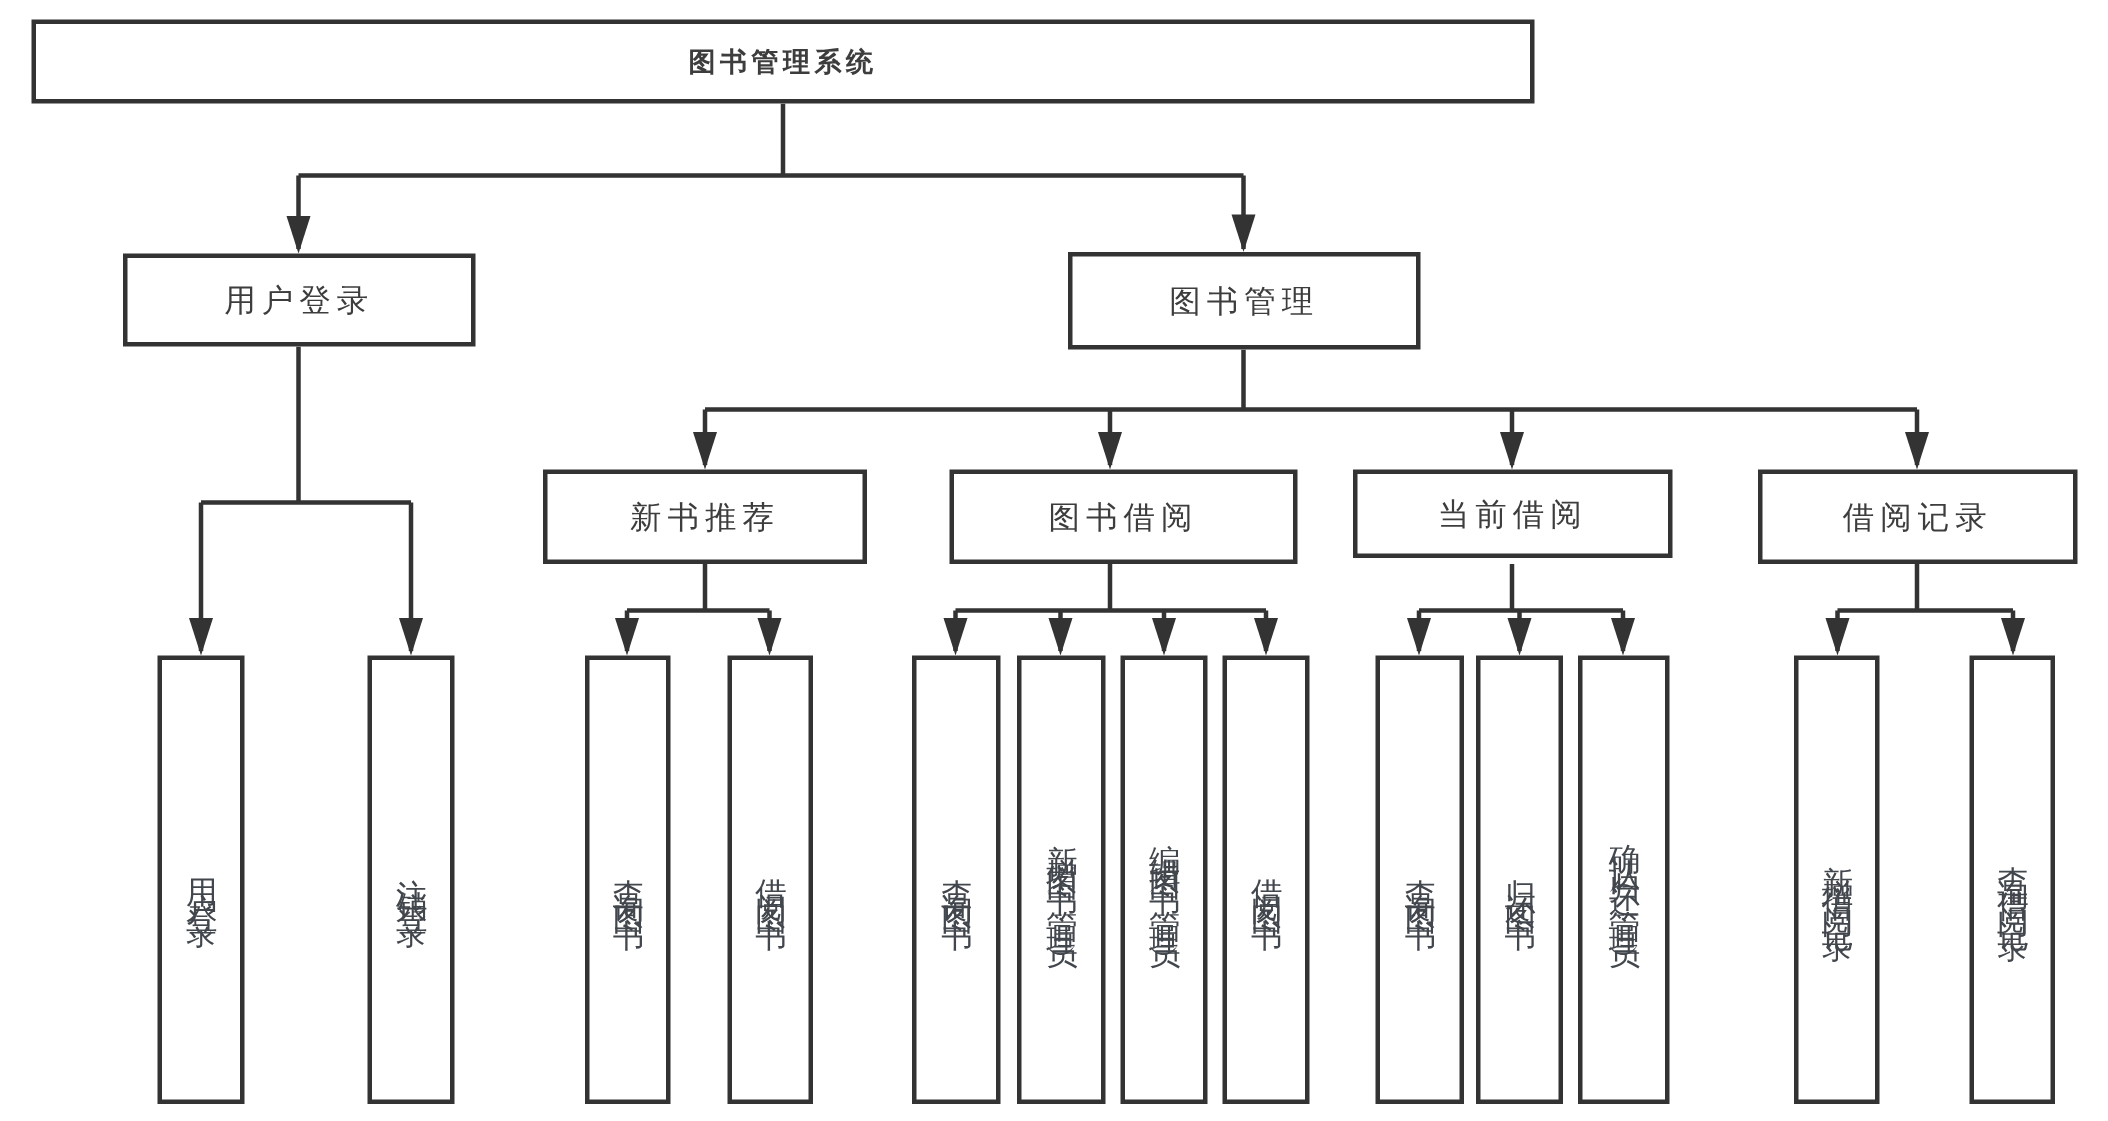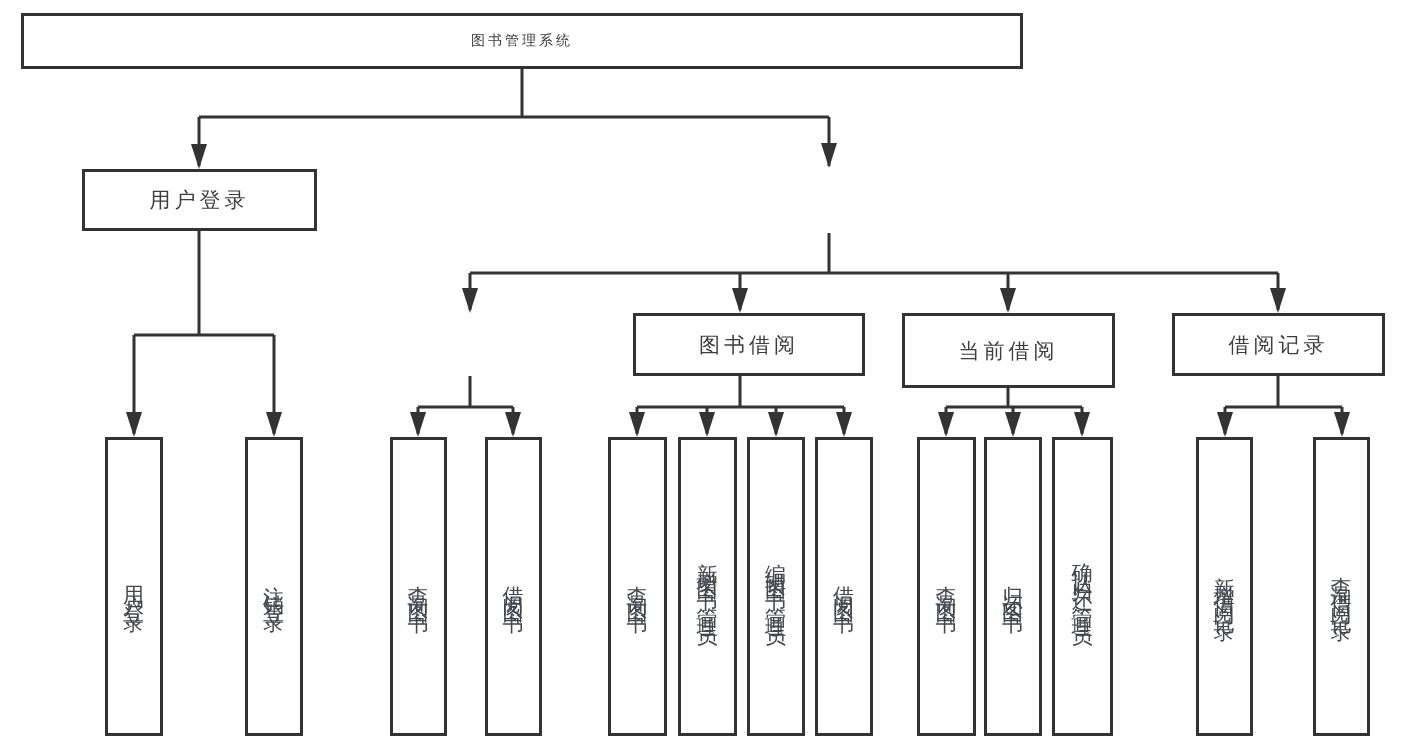--- a/index.html
+++ b/index.html
@@ -33,22 +33,23 @@
     justify-content: center;
     color: #3d3d3d;
   }
   .hnode span {
     font-size: 21px;
     letter-spacing: 4px;
     white-space: nowrap;
     color: #3d3d3d;
   }
   .root-node span {
-    font-size: 14px;
+    font-size: 18px;
     letter-spacing: 3px;
+    font-weight: bold;
   }
   .leaf span {
     writing-mode: vertical-rl;
     text-orientation: mixed;
     font-size: 21px;
     letter-spacing: 9px;
     line-height: 1;
     color: #42464d;
   }
   .watermark {
@@ -99,25 +100,31 @@
     </g>
   </svg>
 
   <div class="node hnode root-node" style="left:21px; top:13px; width:1002px; height:56px;">
     <span>图书管理系统</span>
   </div>
 
   <div class="node hnode" style="left:82px; top:169px; width:235px; height:62px;">
     <span>用户登录</span>
   </div>
+  <div class="node hnode" style="left:712px; top:168px; width:235px; height:65px;">
+    <span>图书管理</span>
+  </div>
 
+  <div class="node hnode" style="left:362px; top:313px; width:216px; height:63px;">
+    <span>新书推荐</span>
+  </div>
   <div class="node hnode" style="left:633px; top:313px; width:232px; height:63px;">
     <span>图书借阅</span>
   </div>
-  <div class="node hnode" style="left:902px; top:313px; width:213px; height:75px;font-family:Liberation Mono, monospace;">
+  <div class="node hnode" style="left:902px; top:313px; width:213px; height:59px;font-family:Liberation Mono, monospace;">
     <span>当前借阅</span>
   </div>
   <div class="node hnode" style="left:1172px; top:313px; width:213px; height:63px;">
     <span>借阅记录</span>
   </div>
 
   <div class="node leaf" style="left:105px; top:437px; width:58px; height:299px;">
     <span>用户登录</span>
   </div>
   <div class="node leaf" style="left:245px; top:437px; width:58px; height:299px;">

